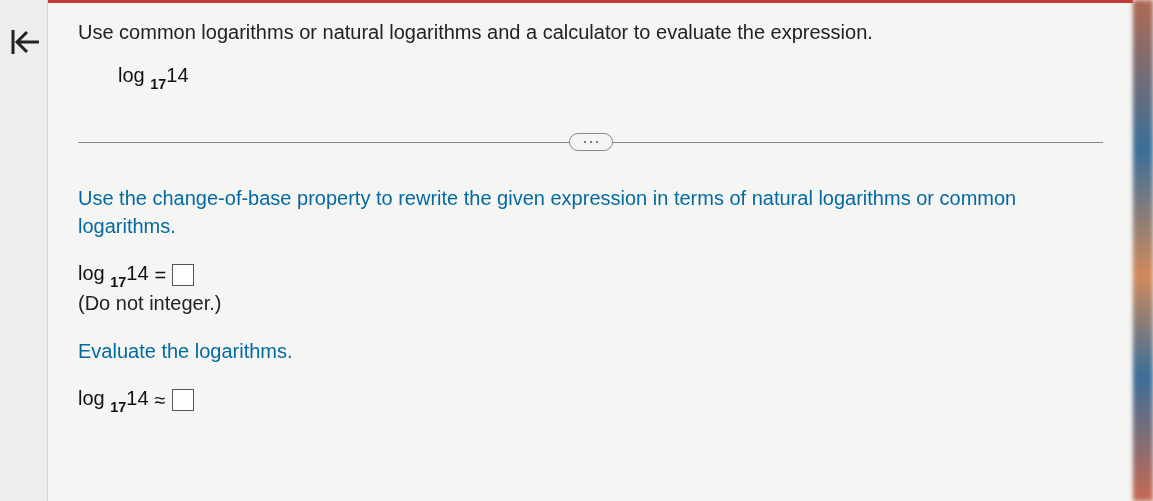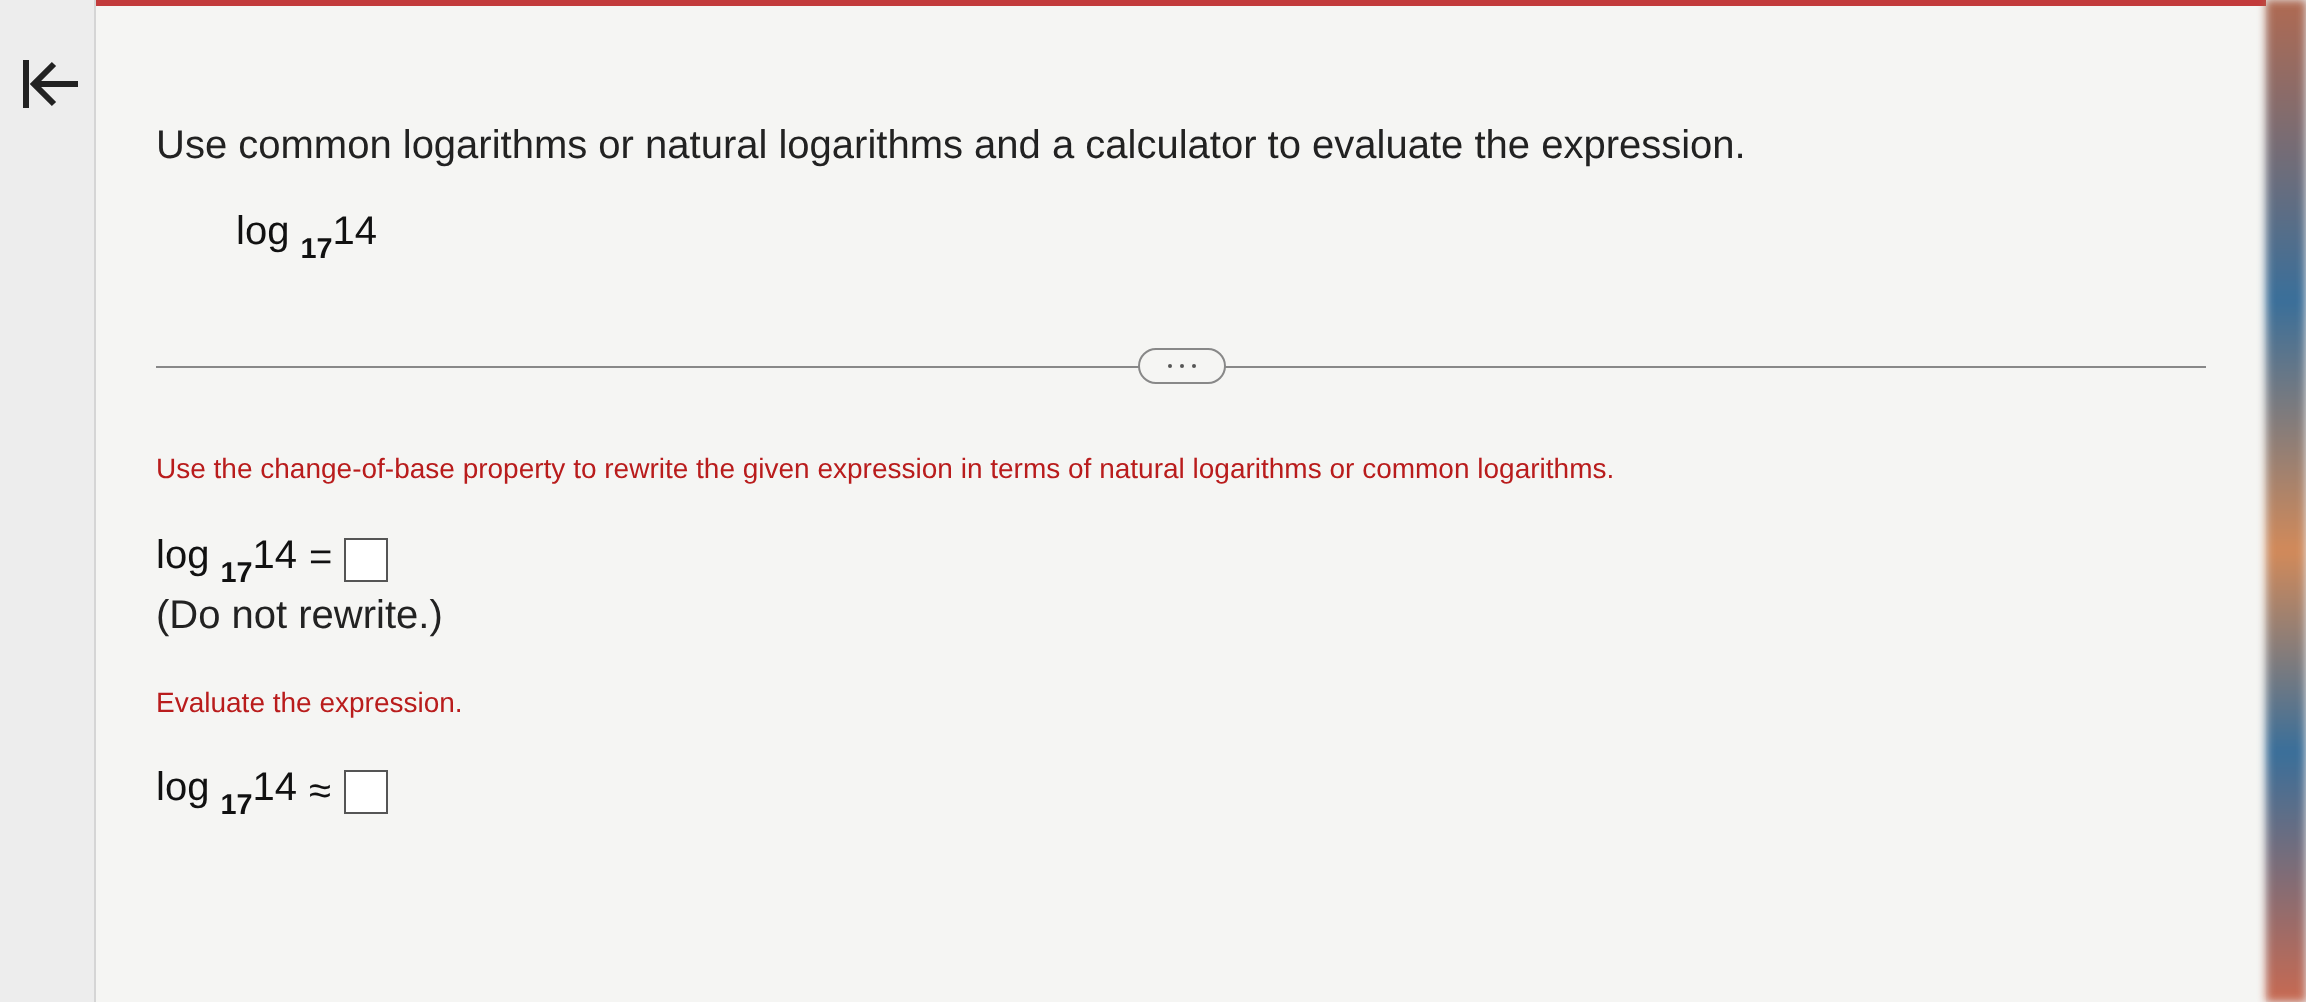--- a/index.html
+++ b/index.html
@@ -42,21 +42,20 @@
       height: 40px;
       display: flex;
       align-items: center;
       justify-content: center;
       cursor: pointer;
     }
     .instruction {
       font-size: 20px;
       color: #222;
       margin-bottom: 20px;
-      margin-top: 41px;
     }
     .expression-main {
       font-size: 20px;
       color: #111;
       margin-left: 40px;
       margin-bottom: 40px;
     }
     .log-fn {
       font-weight: normal;
     }
@@ -95,22 +94,22 @@
       cursor: pointer;
     }
     .dot {
       width: 2px;
       height: 2px;
       background: #555;
       border-radius: 50%;
       margin: 0 2px;
     }
     .step-text {
-      font-size: 14px;
-      color: #b91c1c;
+      font-size: 20px;
+      color: #0369a1;
       line-height: 1.4;
       margin-bottom: 22px;
     }
     .equation-line {
       font-size: 20px;
       color: #111;
       margin-bottom: 4px;
       display: flex;
       align-items: center;
       gap: 6px;
@@ -171,23 +170,23 @@
   <div class="step-text">Use the change-of-base property to rewrite the given expression in terms of natural logarithms or common logarithms.</div>
 
   <div class="equation-line">
     <span>
       <span class="log-fn">log</span><span>&nbsp;</span><span class="sub">17</span><span>14</span>
     </span>
     <span>=</span>
     <span class="answer-box"></span>
   </div>
 
-  <div class="hint-text">(Do not rewrite.)</div>
+  <div class="hint-text">(Do not integer.)</div>
 
-  <div class="step-text">Evaluate the expression.</div>
+  <div class="step-text">Evaluate the logarithms.</div>
 
   <div class="equation-line">
     <span>
       <span class="log-fn">log</span><span>&nbsp;</span><span class="sub">17</span><span>14</span>
     </span>
     <span>≈</span>
     <span class="answer-box"></span>
   </div>
 
 

